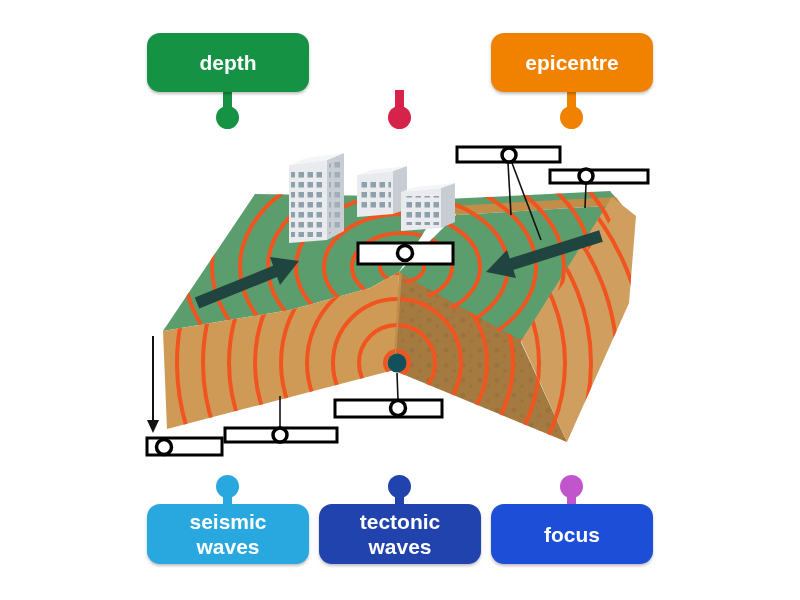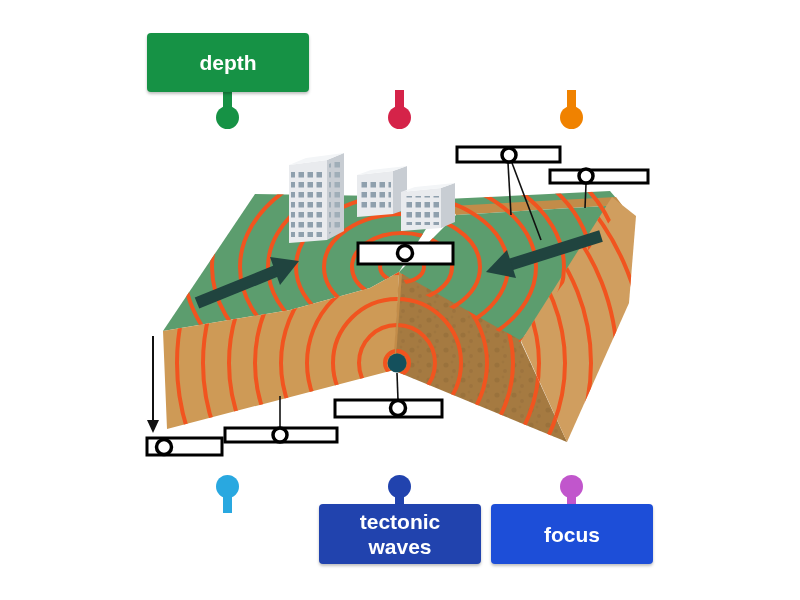--- a/index.html
+++ b/index.html
@@ -1,21 +1,21 @@
 <!DOCTYPE html>
 <html><head>
 <meta charset="utf-8">
 <style>
   html,body{margin:0;padding:0;background:#fff;}
   .stage{
     position:relative;width:800px;height:600px;background:#ffffff;overflow:hidden;
     font-family:"Liberation Sans","DejaVu Sans",sans-serif;
   }
   .chip{
-    position:absolute;width:162px;height:59px;border-radius:4px;
+    position:absolute;width:162px;height:59px;border-radius:13px;
     display:flex;align-items:center;justify-content:center;text-align:center;
     color:#fff;font-weight:bold;font-size:21px;line-height:25px;
     box-shadow:0 2px 3px rgba(0,0,0,0.25);cursor:grab;z-index:3;
   }
   .chip .chip-text{max-width:140px;}
   .pin{position:absolute;z-index:2;}
   .pin .stem{position:absolute;width:9px;height:22px;left:7px;}
   .pin .dot{position:absolute;width:23px;height:23px;border-radius:50%;left:0;}
   .pin.pin-top .stem{top:0;}
   .pin.pin-top .dot{top:16px;}
@@ -173,34 +173,40 @@
       <div class="dot" style="background-color: rgb(213, 35, 73);"></div>
   </div>
   <div class="pin pin-top" style="left:560px;top:90px;">
     <div class="stem" style="background-color: rgb(240, 130, 0);"></div>
       <div class="dot" style="background-color: rgb(240, 130, 0);"></div>
   </div>
 
   <div class="chip" style="left: 147px; top: 33px; background-color: rgb(22, 146, 69);">
     <span class="chip-text">depth</span>
   </div>
+  <div class="chip" style="left: 491px; top: 33px; background-color: rgb(240, 130, 0);">
+    <span class="chip-text">epicentre</span>
+  </div>
 
   <div class="pin pin-bottom" style="left:216px;top:475px;">
     <div class="dot" style="background-color: rgb(41, 168, 224);"></div>
       <div class="stem" style="background-color: rgb(41, 168, 224);"></div>
   </div>
   <div class="pin pin-bottom" style="left:388px;top:475px;">
     <div class="dot" style="background-color: rgb(33, 67, 174);"></div>
       <div class="stem" style="background-color: rgb(33, 67, 174);"></div>
   </div>
   <div class="pin pin-bottom" style="left:560px;top:475px;">
     <div class="dot" style="background-color: rgb(193, 86, 204);"></div>
       <div class="stem" style="background-color: rgb(193, 86, 204);"></div>
   </div>
 
+  <div class="chip" style="left: 147px; top: 504px; height: 60px; background-color: rgb(41, 168, 224);">
+    <span class="chip-text">seismic waves</span>
+  </div>
   <div class="chip" style="left: 319px; top: 504px; height: 60px; background-color: rgb(33, 67, 174);">
     <span class="chip-text">tectonic waves</span>
   </div>
   <div class="chip" style="left: 491px; top: 504px; height: 60px; background-color: #1d4ed8;">
     <span class="chip-text">focus</span>
   </div>
 
 </div>
 
 </body></html>

